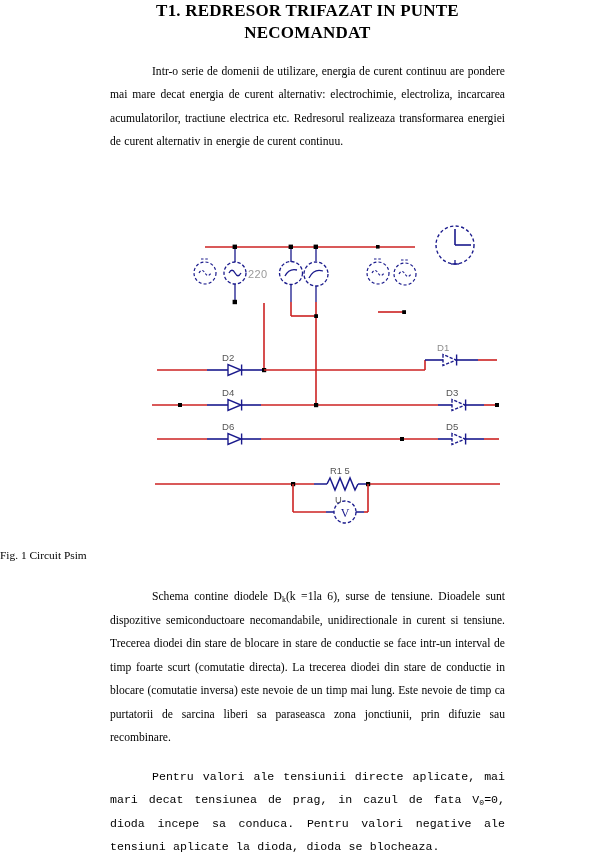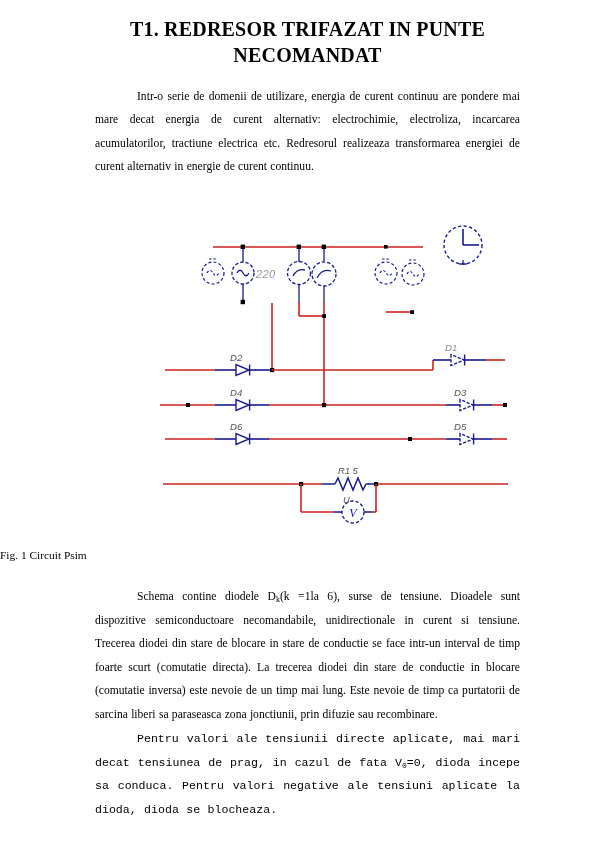--- a/index.html
+++ b/index.html
@@ -28,59 +28,58 @@
     position: absolute;
     left: 95px;
     top: 0;
     width: 425px;
   }
 
   
   .doc-title {
     text-align: center;
     font-weight: bold;
-    font-size: 20px;
+    font-size: 17px;
     letter-spacing: 0.2px;
-    margin: 16px;
+    margin: 0;
     line-height: 1.32;
   }
   .doc-subtitle {
     text-align: center;
     font-weight: bold;
     font-size: 13.5px;
     margin: 0;
     padding-top: 1px;
   }
 
   
   .para {
     text-align: justify;
     font-size: 11.6px;
     line-height: 2.03;
-    margin: 0;
+    margin: 15px;
     text-indent: 42px;
     word-spacing: 0.4px;
   }
   .para.p1 { margin-top: 15px; }
   .para.p2 { margin-top: 0px; }
   .para.p3 { margin-top: 1px; font-family: Liberation Mono, monospace; }
 
   sub {
     font-size: 8px;
     vertical-align: -2px;
   }
 
   
   .figure-wrap {
     position: absolute;
-    left: 8px;
+    left: 0;
     top: 222px;
     width: 504px;
     height: 315px;
-    font-style: italic;
   }
   .fig-caption {
     position: absolute;
     left: 0;
     top: 549px;
     width: 615px;
     text-align: left;
     font-size: 11.4px;
     font-family: Liberation Serif, serif;
   }

